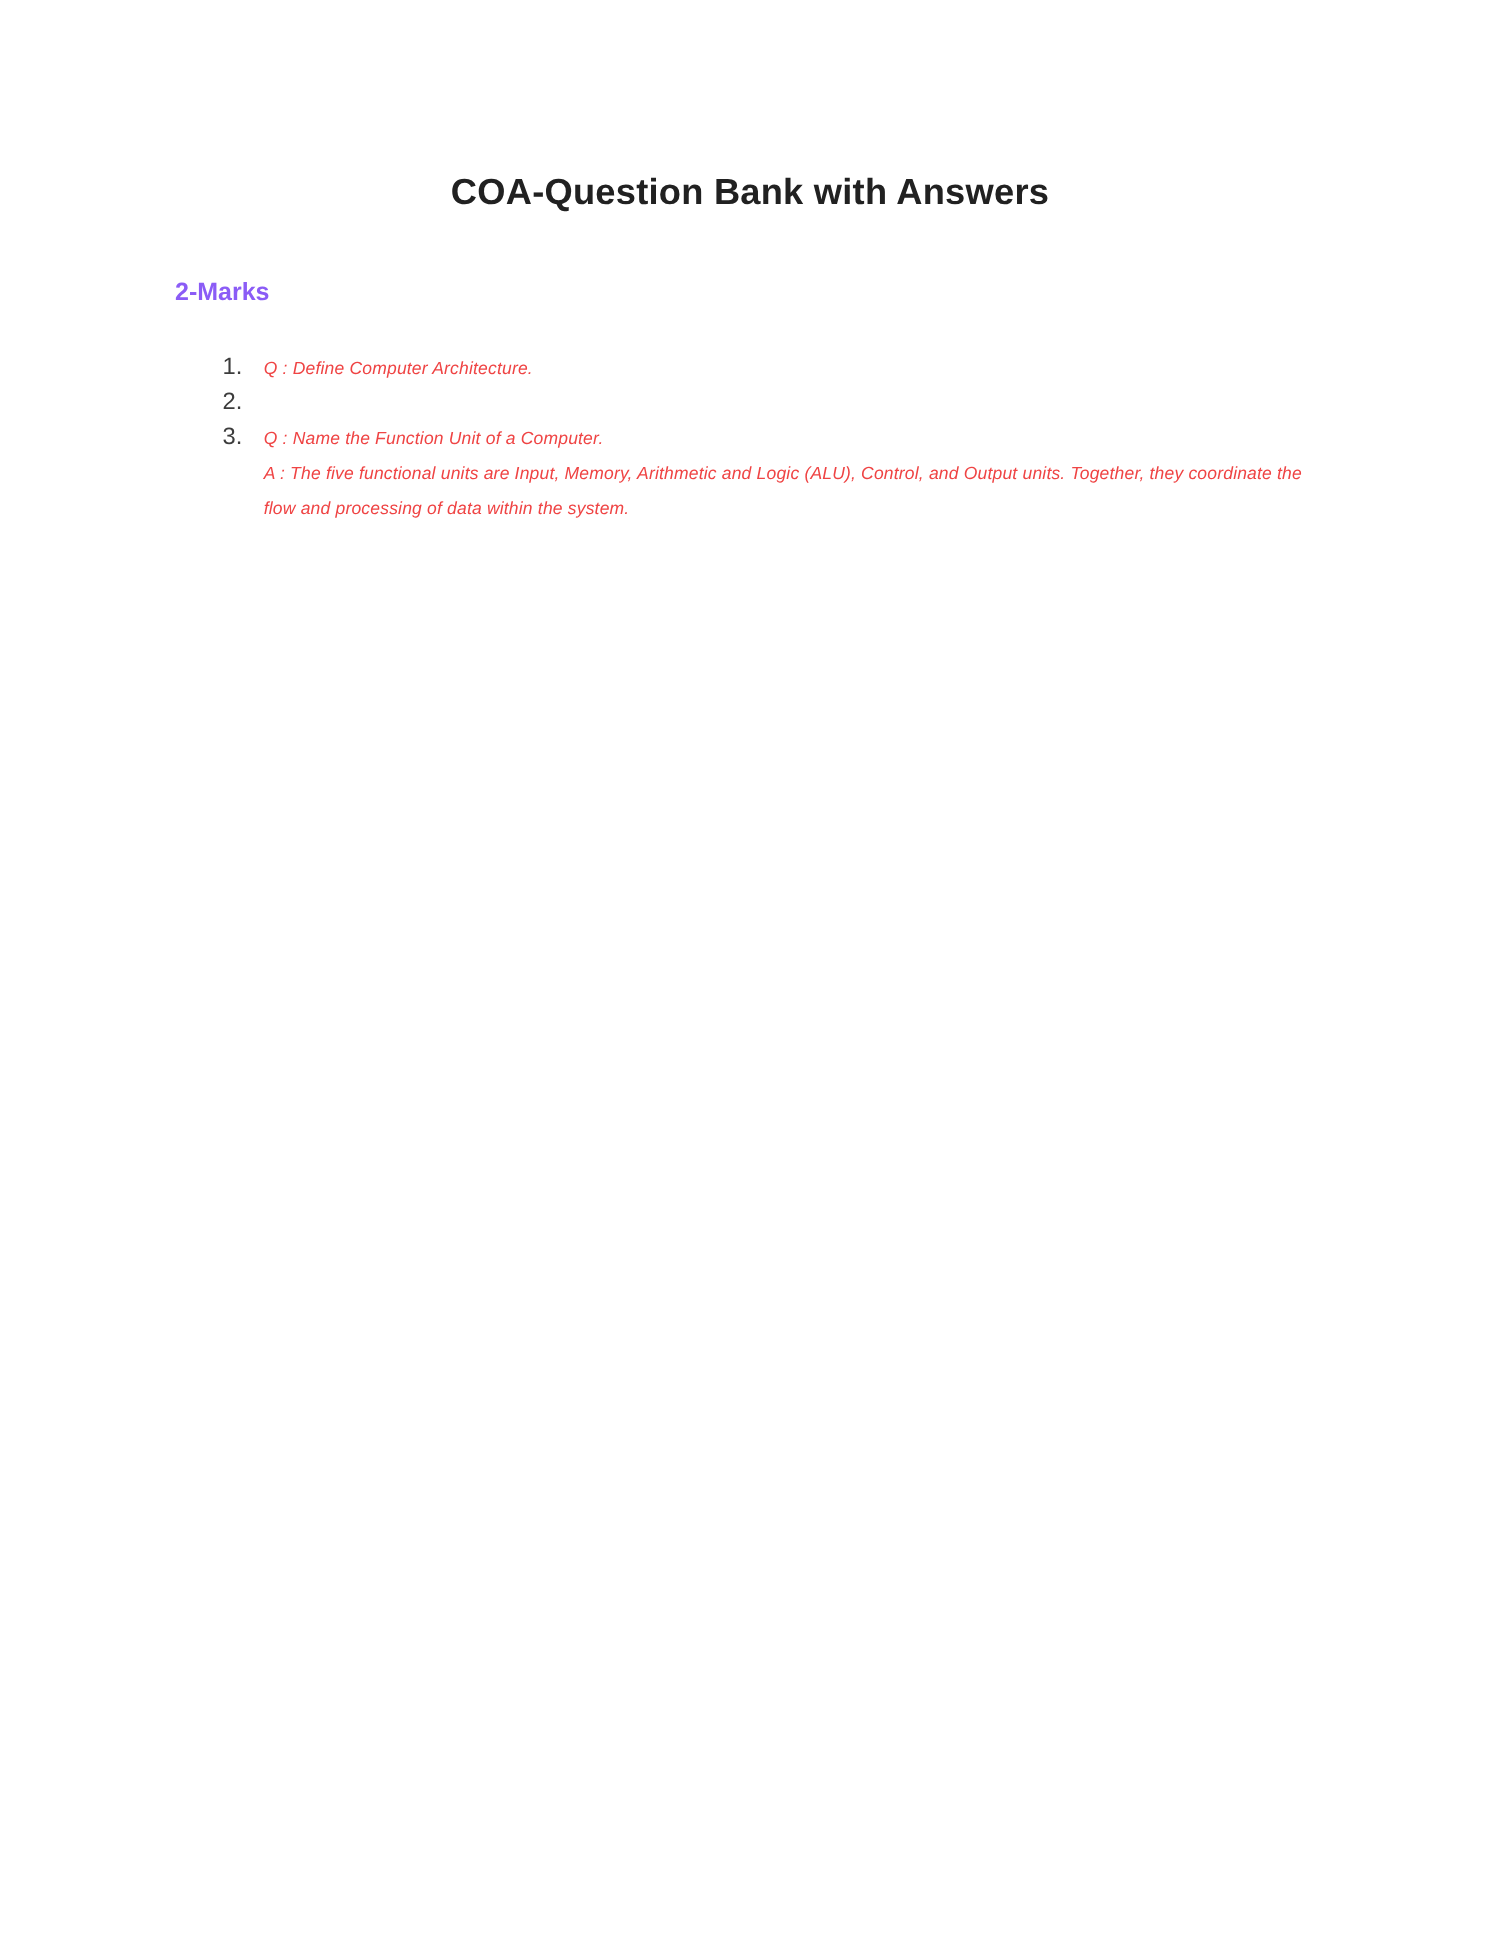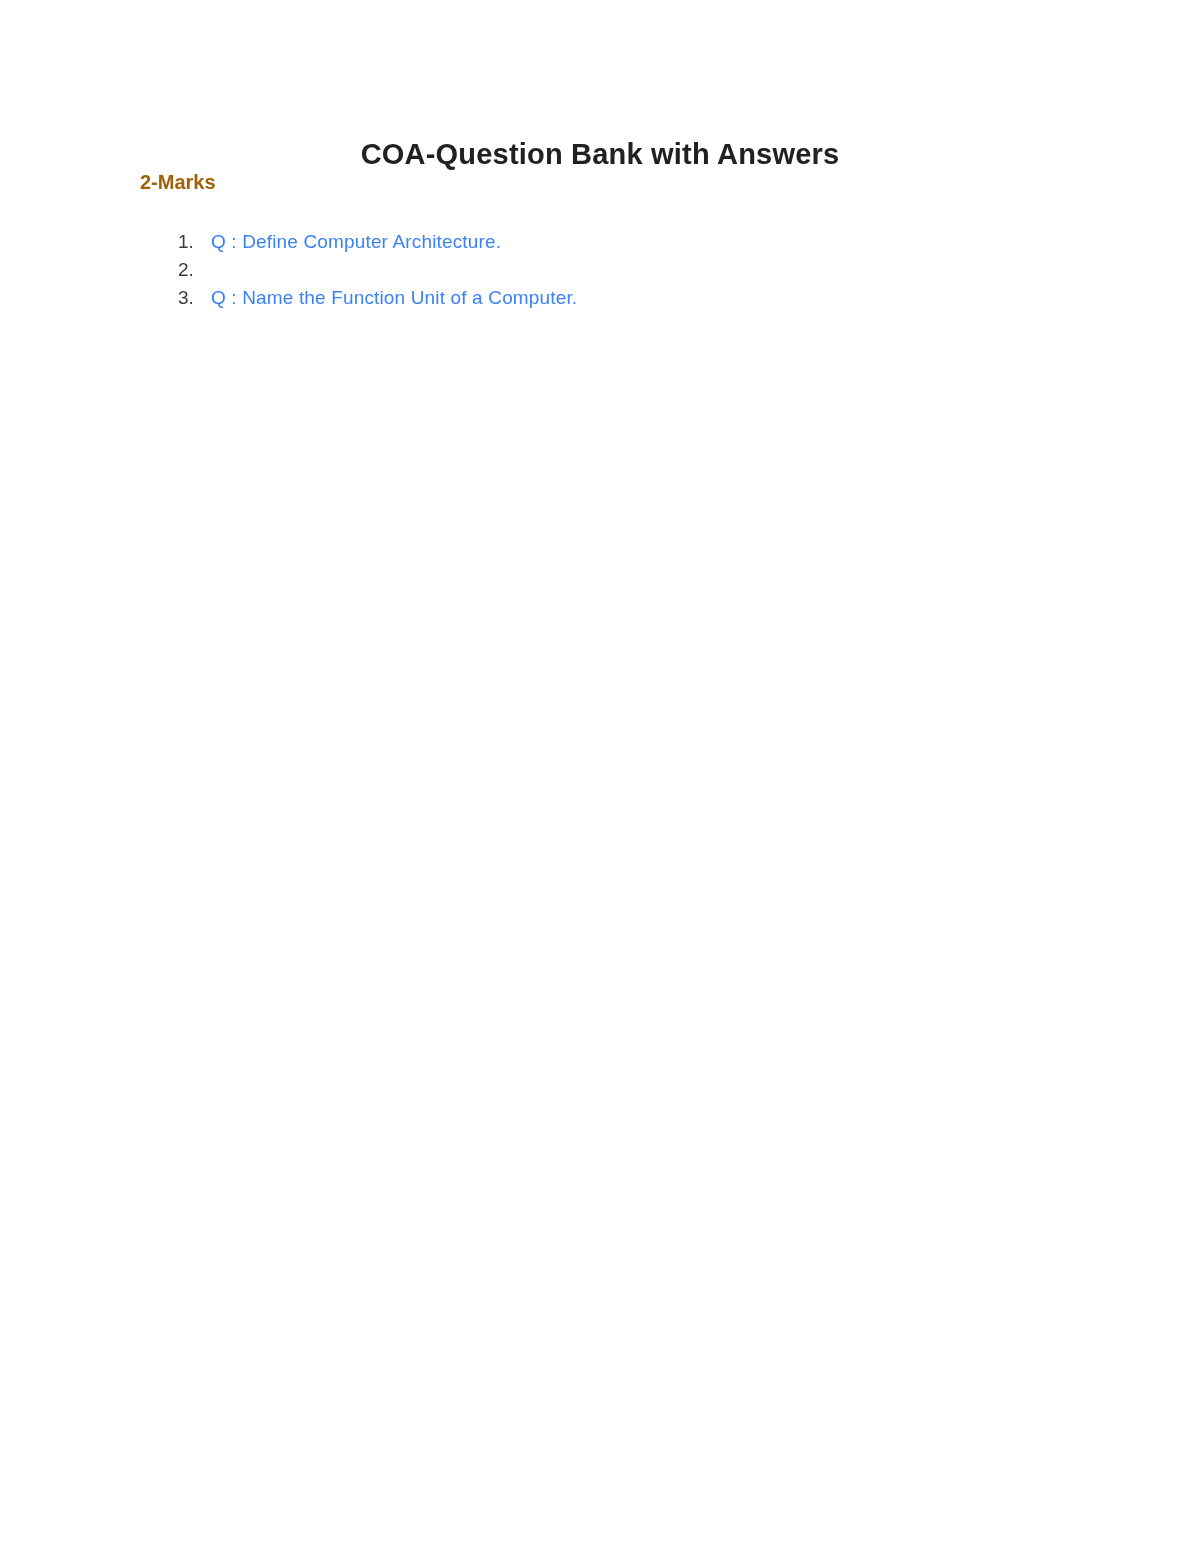--- a/index.html
+++ b/index.html
@@ -22,26 +22,27 @@
     background: #ffffff;
     padding: 138px 140px 0 140px;
   }
 
   .doc-title {
     text-align: center;
     font-size: 29px;
     font-weight: bold;
     color: #212121;
     letter-spacing: 0.2px;
+    margin-bottom: 52px;
   }
 
   .section-heading {
     font-size: 20px;
     font-weight: bold;
-    color: #a16207;
+    color: #8b5cf6;
     margin-bottom: 34px;
   }
 
   .qa-list {
     margin-left: 38px;
   }
 
   .qa-item {
     display: flex;
     align-items: flex-start;
@@ -50,24 +51,25 @@
   .item-number {
     width: 33px;
     flex-shrink: 0;
     font-size: 19px;
     line-height: 28px;
     color: #3c3c3c;
   }
 
   .item-body {
     flex: 1;
-    font-size: 19px;
+    font-size: 14px;
     line-height: 28px;
-    color: #3b82f6;
+    color: #ef4444;
     letter-spacing: 0.15px;
+    font-style: italic;
   }
 
   .item-question {
     display: block;
   }
 
   .item-answer {
     display: block;
   }
 </style>
@@ -92,17 +94,18 @@
     <div class="qa-item">
       <div class="item-number">2.</div>
       <div class="item-body">
       </div>
     </div>
 
     <div class="qa-item">
       <div class="item-number">3.</div>
       <div class="item-body">
         <span class="item-question">Q : Name the Function Unit of a Computer.</span>
+        <span class="item-answer">A : The five functional units are Input, Memory, Arithmetic and Logic (ALU), Control, and Output units. Together, they coordinate the flow and processing of data within the system.</span>
       </div>
     </div>
 
   </div>
 </div>
 
 </body></html>

